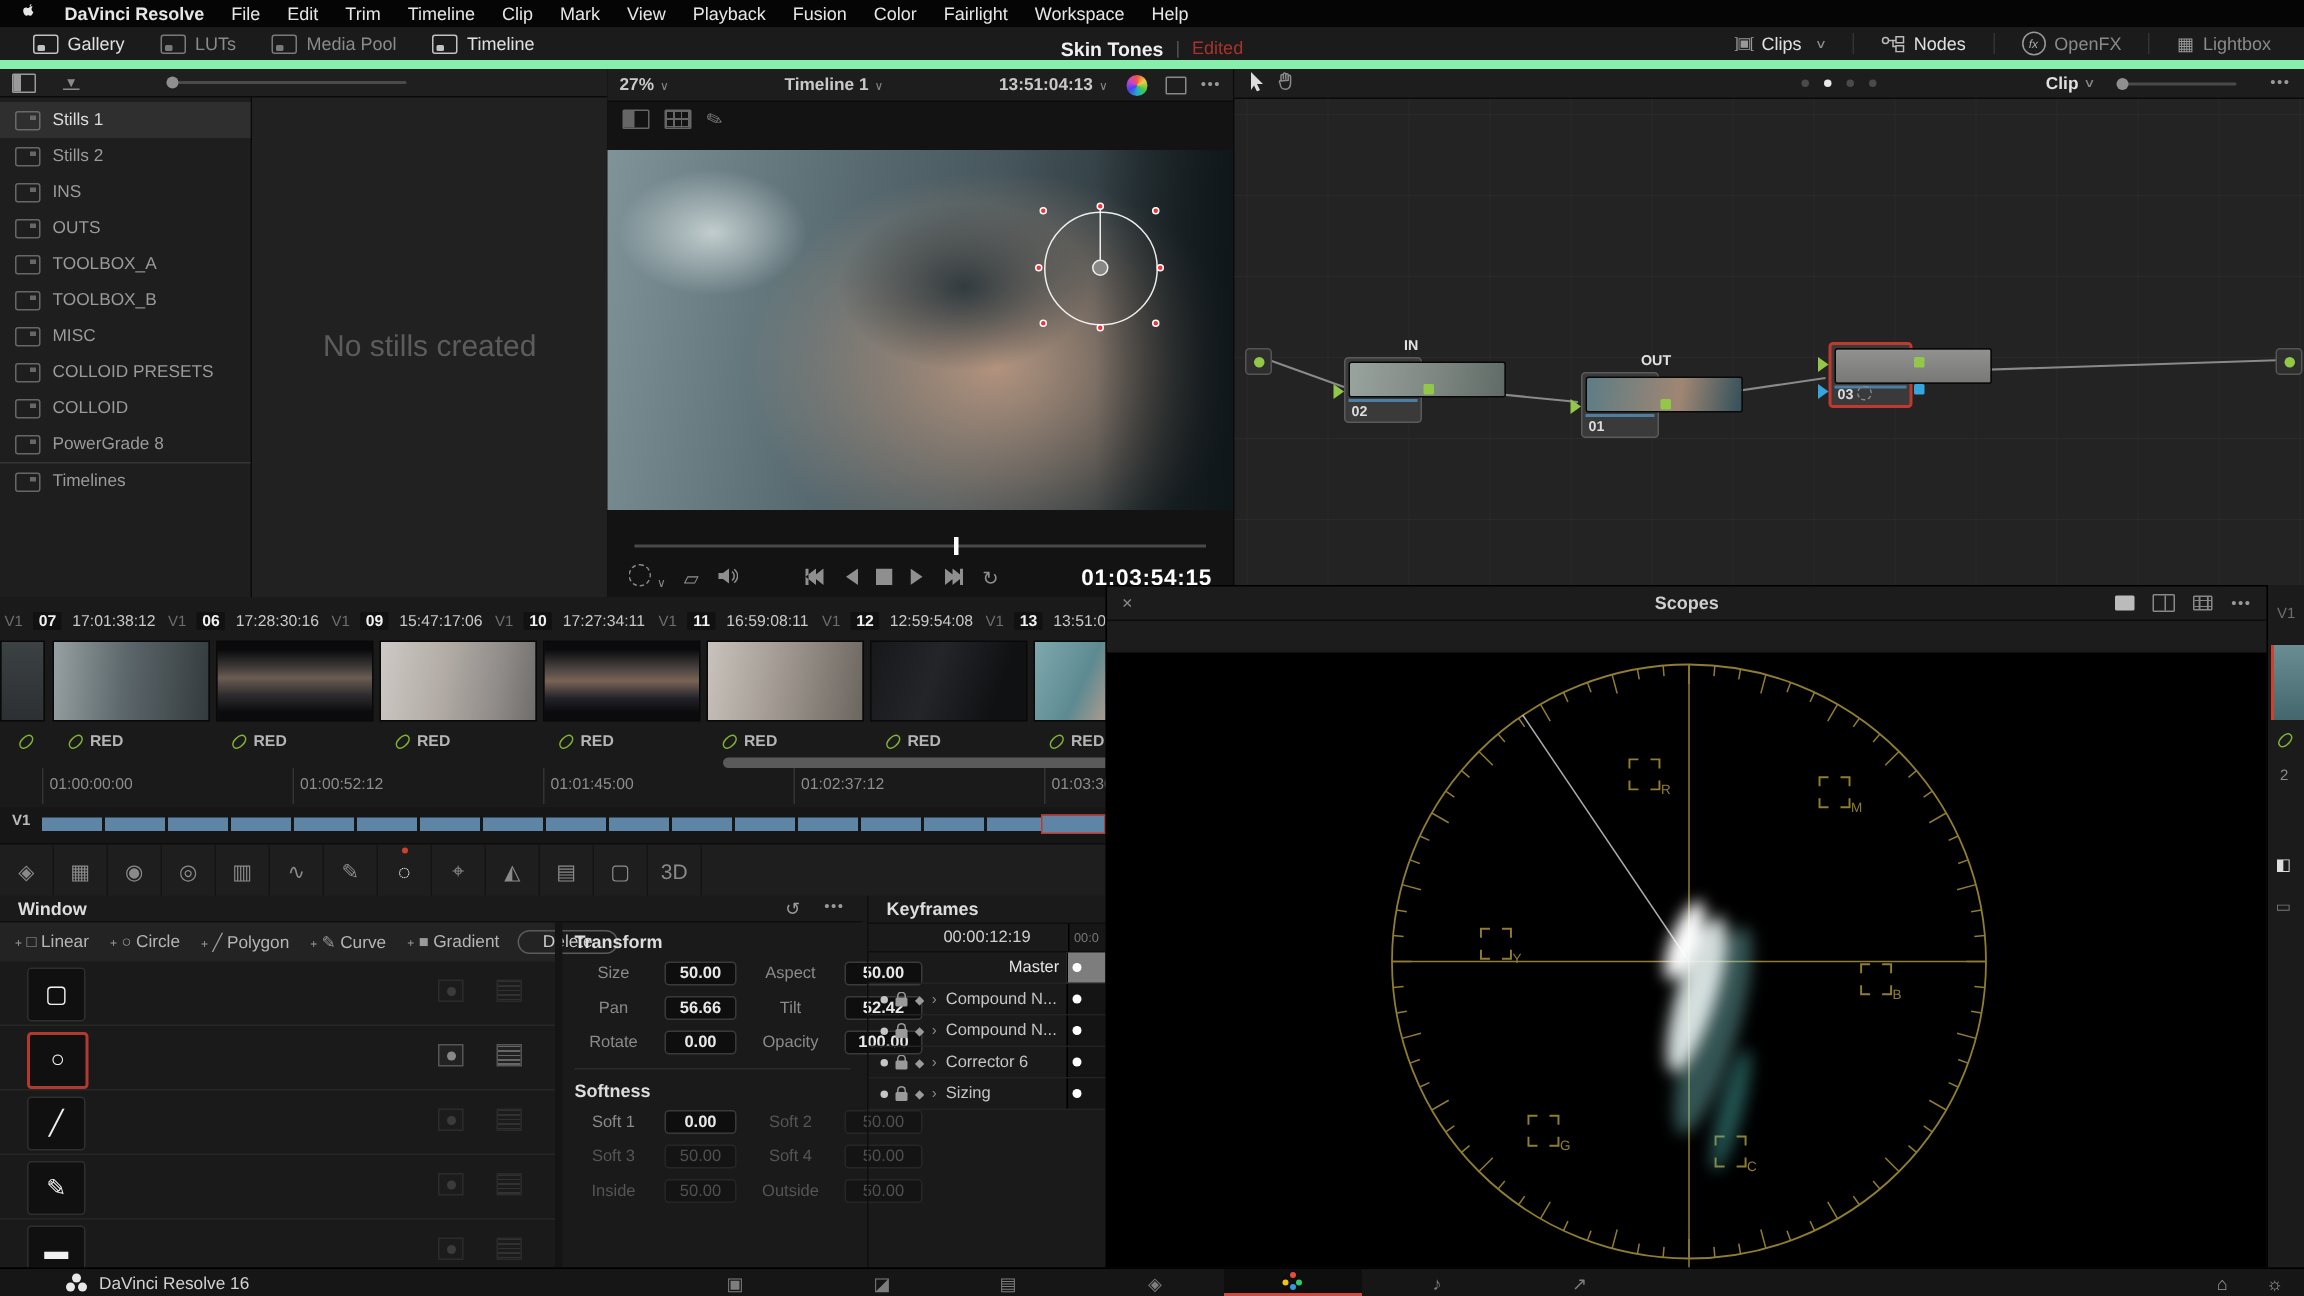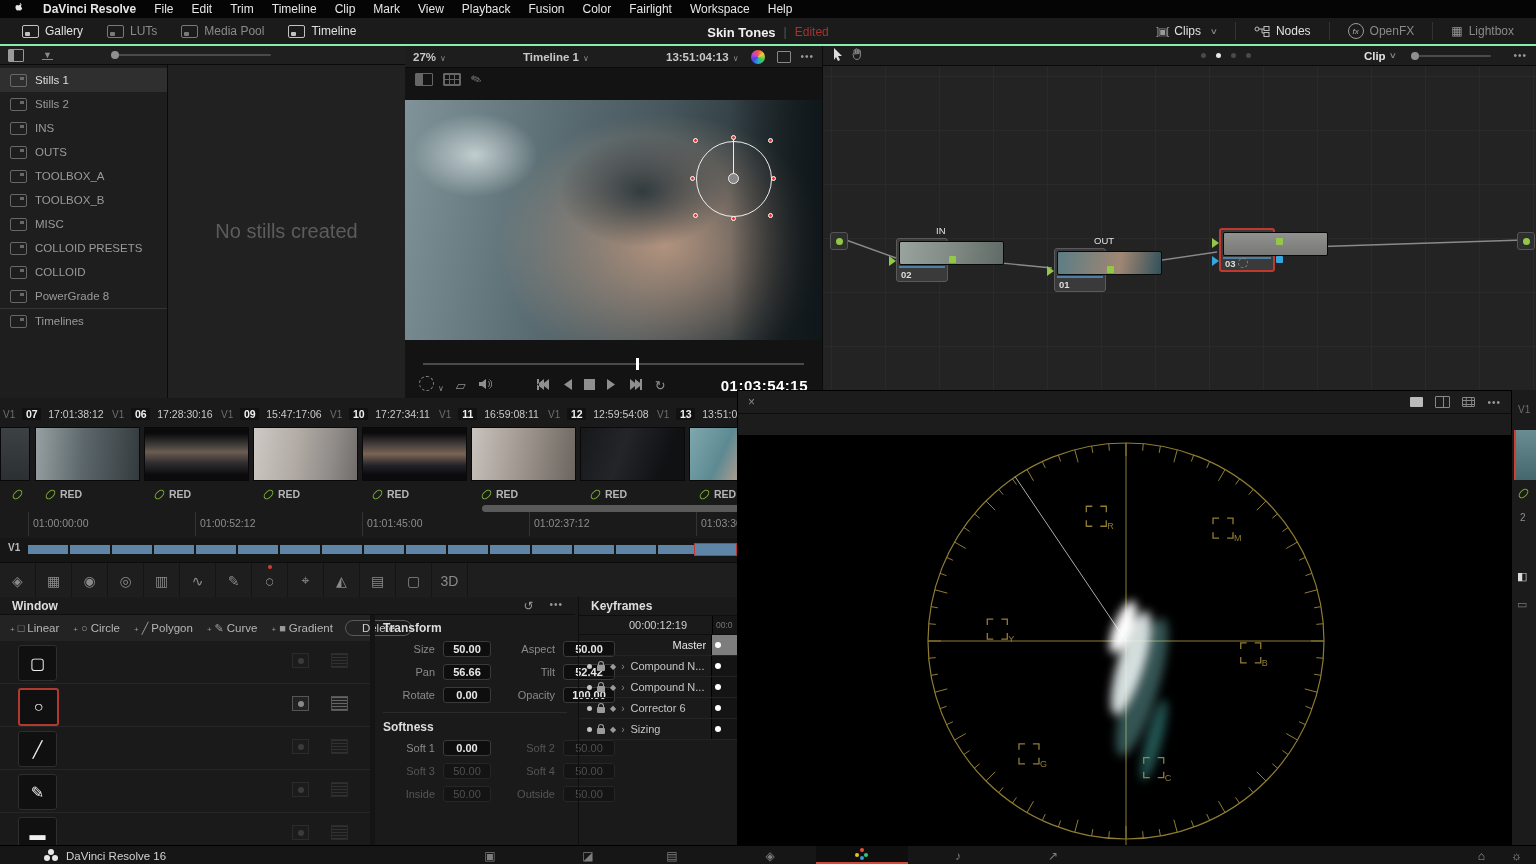--- a/index.html
+++ b/index.html
@@ -13,21 +13,21 @@
   .more{color:#999;letter-spacing:1px;font-size:10px;}
 
   
   #menubar{left:0;top:0;width:1536px;height:18px;background:#050505;display:flex;
            align-items:center;gap:18px;padding-left:14px;box-sizing:border-box;color:#e6e6e6;font-size:12px;}
   #menubar .appname{font-weight:bold;}
   #menubar .mi{cursor:default;}
   .apple{width:11px;height:11px;display:inline-block;}
 
   
-  #appheader{left:0;top:18px;width:1536px;height:28px;background:#1b1b1b;border-bottom:2px solid #86efac;
+  #appheader{left:0;top:18px;width:1536px;height:28px;background:#1b1b1b;border-bottom:6px solid #86efac;
              display:flex;align-items:center;box-sizing:border-box;padding:0 10px;}
   .hbtn{display:flex;align-items:center;gap:6px;padding:0 12px;color:#8a8a8a;font-size:12px;height:28px;}
   .hbtn.on{color:#e0e0e0;}
   .hicon{width:15px;height:11px;border:1px solid currentColor;border-radius:2px;position:relative;opacity:.85;}
   .hicon:after{content:"";position:absolute;left:2px;bottom:1px;width:5px;height:4px;background:currentColor;border-radius:1px;}
   #apptitle{position:absolute;left:0;right:0;top:0;height:28px;display:flex;justify-content:center;align-items:center;gap:8px;pointer-events:none;}
   #apptitle .t{color:#f0f0f0;font-weight:bold;font-size:13px;}
   #apptitle .sep{color:#555;}
   #apptitle .edited{color:#a8332c;font-size:12px;}
   .fxcirc{width:14px;height:14px;border:1px solid #999;border-radius:50%;display:inline-flex;align-items:center;justify-content:center;
@@ -86,21 +86,21 @@
   #nodepanel{left:822px;top:46px;width:714px;height:352px;background:#232323;border-left:1px solid #0a0a0a;box-sizing:border-box;}
   #nodehead{position:absolute;left:0;top:0;width:714px;height:20px;background:#1d1d1d;border-bottom:1px solid #0a0a0a;
             display:flex;align-items:center;box-sizing:border-box;padding:0 10px;gap:8px;}
   .pagedots{display:flex;gap:10px;margin-left:330px;}
   .pagedots i{width:5px;height:5px;border-radius:50%;background:#4a4a4a;}
   .pagedots i.on{background:#e8e8e8;}
   #nodecanvas{position:absolute;left:0;top:20px;width:714px;height:332px;
      background:linear-gradient(#2a2a2a 1px,transparent 1px),linear-gradient(90deg,#2a2a2a 1px,transparent 1px);
      background-size:54px 54px;background-position:8px 10px;}
   .node{position:absolute;width:52px;height:44px;background:#3a3a3a;border:1px solid #5a5a5a;border-radius:3px;box-sizing:border-box;}
-  .node .tag{position:absolute;top:-14px;left:2px;font-size:9.5px;font-weight:normal;color:#e2e2e2;padding-left:37px;}
+  .node .tag{position:absolute;top:-14px;left:2px;font-size:9.5px;font-weight:bold;color:#e2e2e2;padding-left:37px;}
   .node .thumb{position:absolute;left:2px;top:2px;right:2px;height:24px;border-radius:2px;}
   .node .tline{position:absolute;left:2px;top:27px;right:2px;height:2px;background:#4d7fa5;}
   .node .num{position:absolute;left:4px;bottom:1px;font-size:9.5px;font-weight:bold;color:#ddd;}
   .node.sel{border:2px solid #c0392f;}
   .port{position:absolute;width:7px;height:7px;}
   .port.tri{width:0;height:0;border:5px solid transparent;border-right:none;border-left:7px solid #93c748;background:none;}
   .port.tri.blue{border-left-color:#35a6e0;}
   .port.sq{background:#93c748;border-radius:1px;}
   .port.sq.blue{background:#35a6e0;}
   .srcdot{position:absolute;width:16px;height:16px;background:#2e2e2e;border:1px solid #555;border-radius:3px;display:flex;align-items:center;justify-content:center;}
@@ -162,21 +162,21 @@
   .shrow.selected .shside{opacity:1;}
   .shside i{width:15px;height:13px;border:1px solid #555;background:#222;display:flex;align-items:center;justify-content:center;}
   .shside i:first-child:after{content:"";width:6px;height:6px;border-radius:50%;background:#888;}
   .shside i:last-child{background:repeating-linear-gradient(#666 0 1px,#222 1px 3px);}
   #winvsep{position:absolute;left:370px;top:18px;width:5px;height:230px;background:#141414;}
 
   
   #transform{position:absolute;left:375px;top:18px;width:200px;height:230px;box-sizing:border-box;padding:6px 8px;}
   #transform .ptitle{font-weight:bold;font-size:12px;color:#ddd;margin-bottom:6px;}
   .fgrid{display:grid;grid-template-columns:52px 48px 56px 52px;column-gap:8px;row-gap:7px;align-items:center;}
-  .flabel{color:#8a8a8a;font-size:11px;text-align:right;}
+  .flabel{color:#8a8a8a;font-size:11px;text-align:center;}
   .fval{background:#0e0e0e;border:1px solid #3a3a3a;border-radius:3px;color:#e8e8e8;font-size:11px;font-weight:bold;
         text-align:center;padding:1px 0;}
   .dim .fval,.fval.dim{border-color:#262626;color:#4f4f4f;background:#141414;font-weight:normal;}
   .dim .flabel{color:#555;}
   #softdiv{border-top:1px solid #2b2b2b;margin:9px 0 7px;}
 
   
   #keyframes{position:absolute;left:578px;top:0;width:159px;height:248px;border-left:1px solid #0e0e0e;box-sizing:border-box;}
   #kfhead{height:18px;display:flex;align-items:center;padding-left:12px;border-bottom:1px solid #0e0e0e;font-weight:bold;font-size:12px;color:#ddd;}
   #kftc{height:18px;display:flex;align-items:center;justify-content:center;color:#cfcfcf;font-size:11px;border-bottom:1px solid #0e0e0e;position:relative;}
@@ -933,20 +933,21 @@
             <i></i>
           </span>
         </div>
       </div>
   </div>
 </div>
 
 <div id="scopes" class="abs">
   <div id="scopehead">
     <span class="close">×</span>
+    <span class="title">Scopes</span>
     <span class="licons">
       <i class="lay1"></i>
       <i class="lay2"></i>
       <i class="lay4"></i>
       <span class="more">•••</span>
     </span>
   </div>
   <div id="scopeview">
     <svg id="vs-svg" width="773" height="414">
       <defs>

